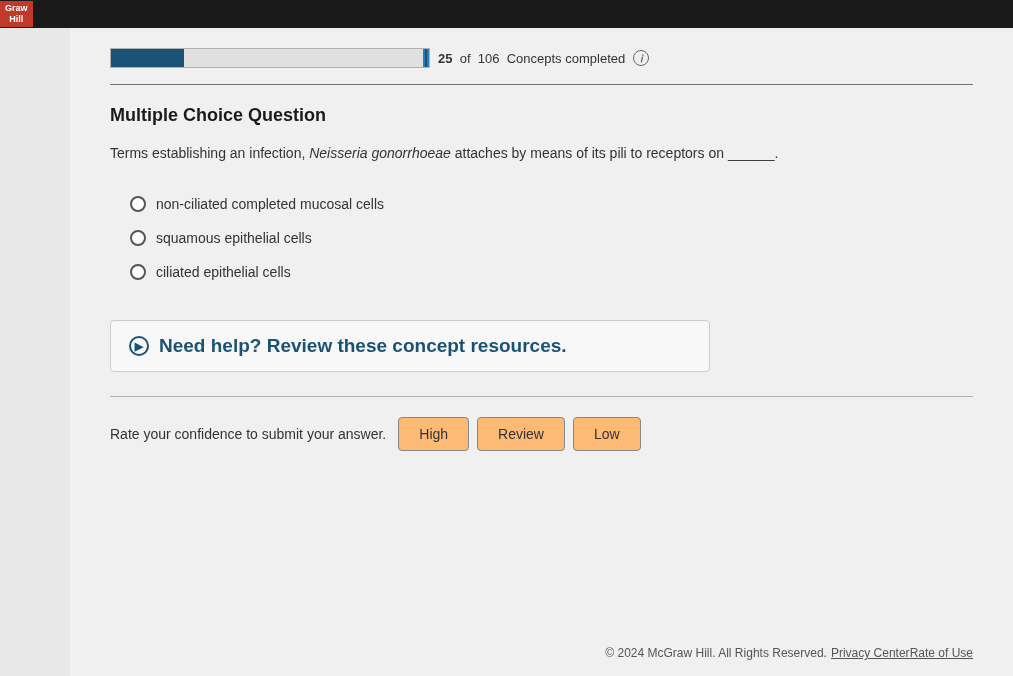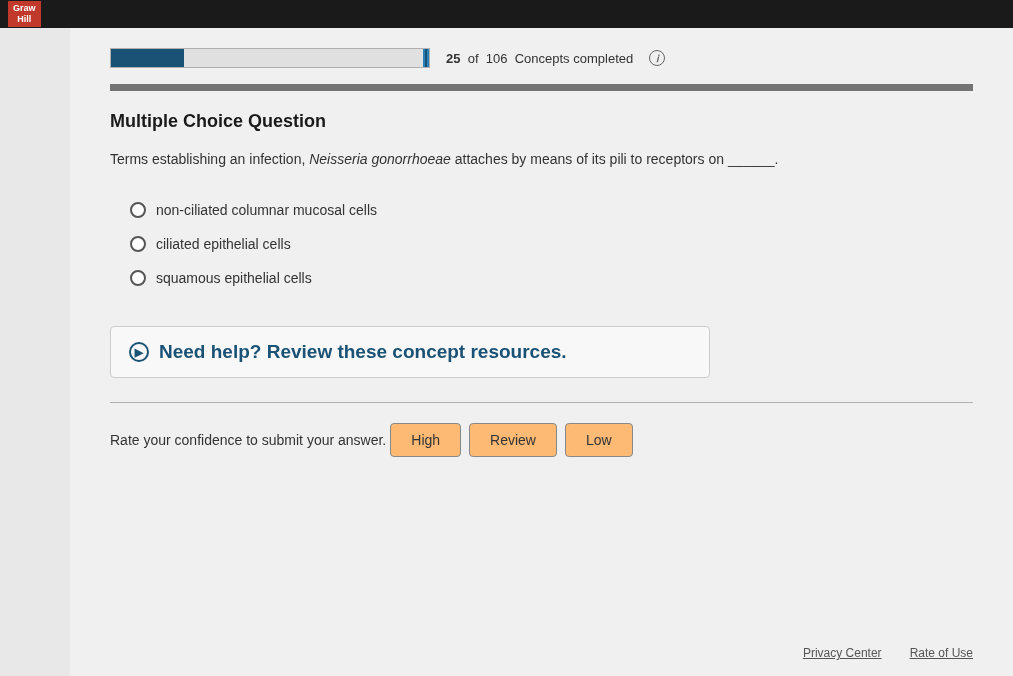--- a/index.html
+++ b/index.html
@@ -16,21 +16,21 @@
       overflow: hidden;
       position: relative;
     }
 
     .top-bar {
       background-color: #1a1a1a;
       height: 28px;
       width: 100%;
       display: flex;
       align-items: center;
-      padding-left: 8px;
+      padding-left: 0;
     }
 
     .logo-badge {
       background-color: #c0392b;
       color: white;
       font-size: 9px;
       font-weight: bold;
       padding: 2px 5px;
       line-height: 1.2;
       text-align: center;
@@ -40,24 +40,24 @@
       background-color: #f0f0f0;
       margin-left: 70px;
       padding: 20px 40px;
       height: calc(676px - 28px);
       position: relative;
     }
 
     .progress-section {
       display: flex;
       align-items: center;
-      gap: 16px;
+      gap: 8px;
       margin-bottom: 20px;
       padding-bottom: 16px;
-      border-bottom: 7px solid #737373;
+      border-bottom: 1px solid #737373;
     }
 
     .progress-bar-container {
       width: 320px;
       height: 20px;
       background-color: #e0e0e0;
       border: 1px solid #b0b0b0;
       position: relative;
       overflow: hidden;
     }
@@ -186,21 +186,21 @@
 
     .divider {
       border: none;
       border-top: 1px solid #b0b0b0;
       margin: 24px 0 20px 0;
     }
 
     .confidence-section {
       display: flex;
       align-items: center;
-      gap: 4px;
+      gap: 12px;
     }
 
     .confidence-label {
       font-size: 14px;
       color: #333;
     }
 
     .confidence-buttons {
       display: flex;
       gap: 8px;
@@ -223,21 +223,21 @@
       right: 40px;
       display: flex;
       align-items: center;
       gap: 4px;
       font-size: 12px;
       color: #555;
     }
 
     .footer-links {
       display: flex;
-      gap: 28px;
+      gap: 0;
     }
 
     .footer-link {
       color: #555;
       text-decoration: underline;
       cursor: pointer;
       font-size: 12px;
     }
 
     .left-sidebar {
@@ -276,48 +276,49 @@
 
   <div class="question-title">Multiple Choice Question</div>
 
   <div class="question-text">
     <span>Terms establishing an infection, </span><em>Neisseria gonorrhoeae</em><span> attaches by means of its pili to receptors on ______.</span>
   </div>
 
   <ul class="options-list">
     <li class="option-item">
       <div class="radio-circle"></div>
-      <span>non-ciliated columnar mucosal cells</span>
+      <span>non-ciliated completed mucosal cells</span>
+    </li>
+    <li class="option-item">
+      <div class="radio-circle"></div>
+      <span>squamous epithelial cells</span>
     </li>
     <li class="option-item">
       <div class="radio-circle"></div>
       <span>ciliated epithelial cells</span>
-    </li>
-    <li class="option-item">
-      <div class="radio-circle"></div>
-      <span>squamous epithelial cells</span>
     </li>
   </ul>
 
   <div class="help-section">
     <div class="help-icon">▶</div>
     <span class="help-text">Need help? Review these concept resources.</span>
   </div>
 
   <hr class="divider">
 
   <div class="confidence-section">
     <span class="confidence-label">Rate your confidence to submit your answer.</span>
     <div class="confidence-buttons">
       <button class="confidence-btn">High</button>
       <button class="confidence-btn">Review</button>
       <button class="confidence-btn">Low</button>
     </div>
   </div>
 
   <div class="footer">
+    <span>© 2024 McGraw Hill. All Rights Reserved.</span>
     <div class="footer-links">
       <span class="footer-link">Privacy Center</span>
       <span class="footer-link">Rate of Use</span>
     </div>
   </div>
 
 </div>
 
 </body></html>

